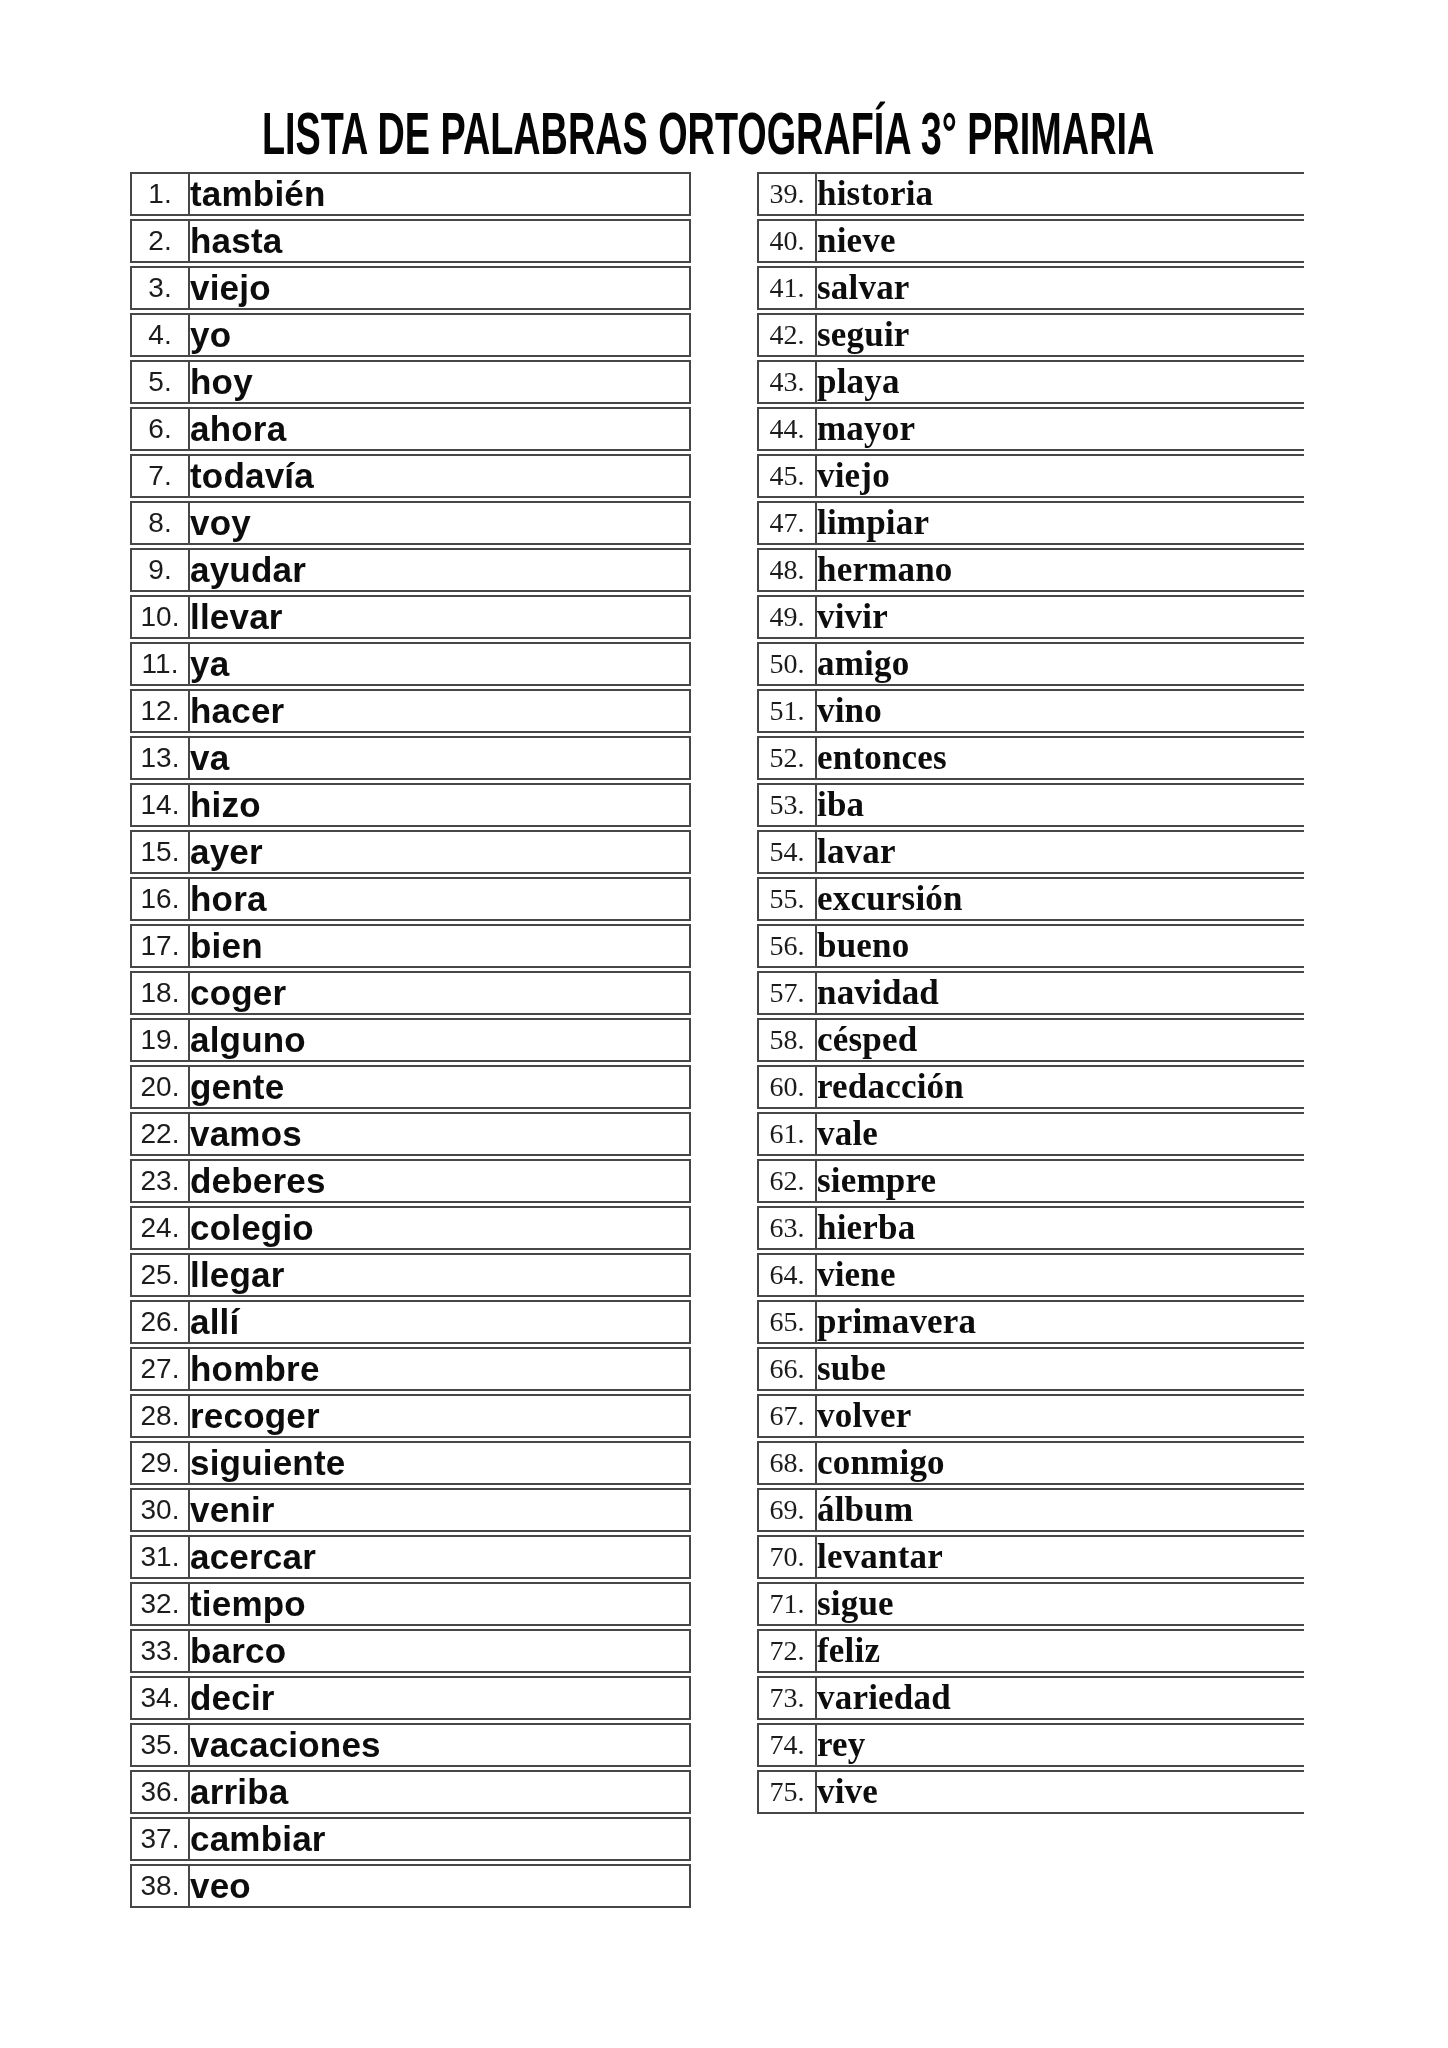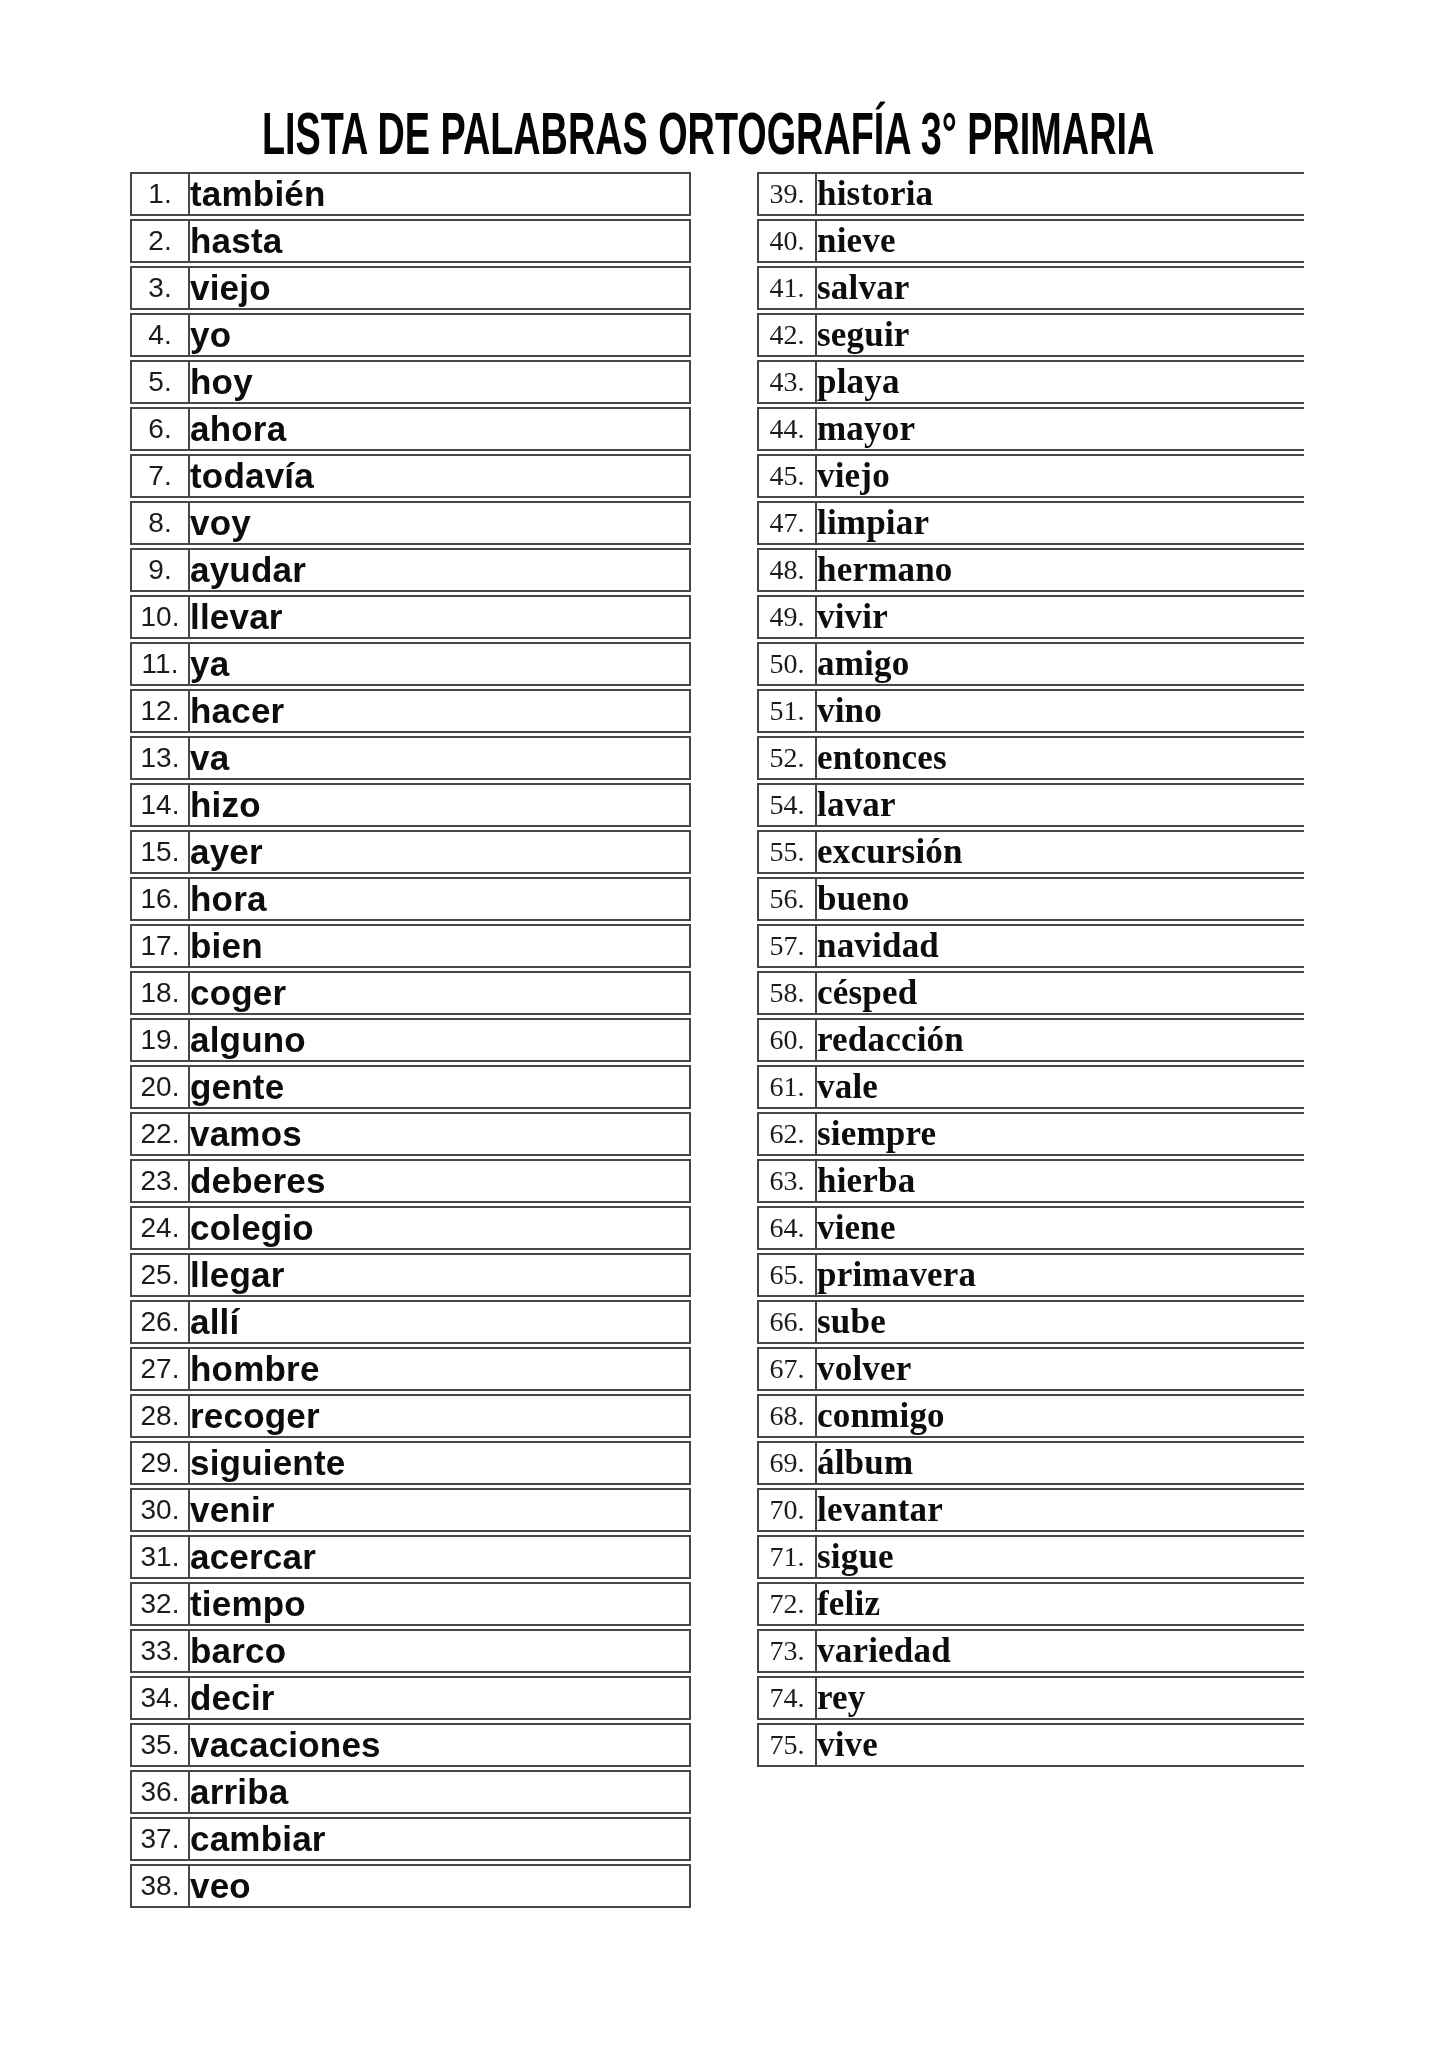--- a/index.html
+++ b/index.html
@@ -286,20 +286,24 @@
     </tr>
           <tr>
       <td class="num">51.</td>
       <td class="word">vino</td>
     </tr>
           <tr>
       <td class="num">52.</td>
       <td class="word">entonces</td>
     </tr>
           <tr>
+      <td class="num">53.</td>
+      <td class="word">iba</td>
+    </tr>
+          <tr>
       <td class="num">54.</td>
       <td class="word">lavar</td>
     </tr>
           <tr>
       <td class="num">55.</td>
       <td class="word">excursión</td>
     </tr>
           <tr>
       <td class="num">56.</td>
       <td class="word">bueno</td>

